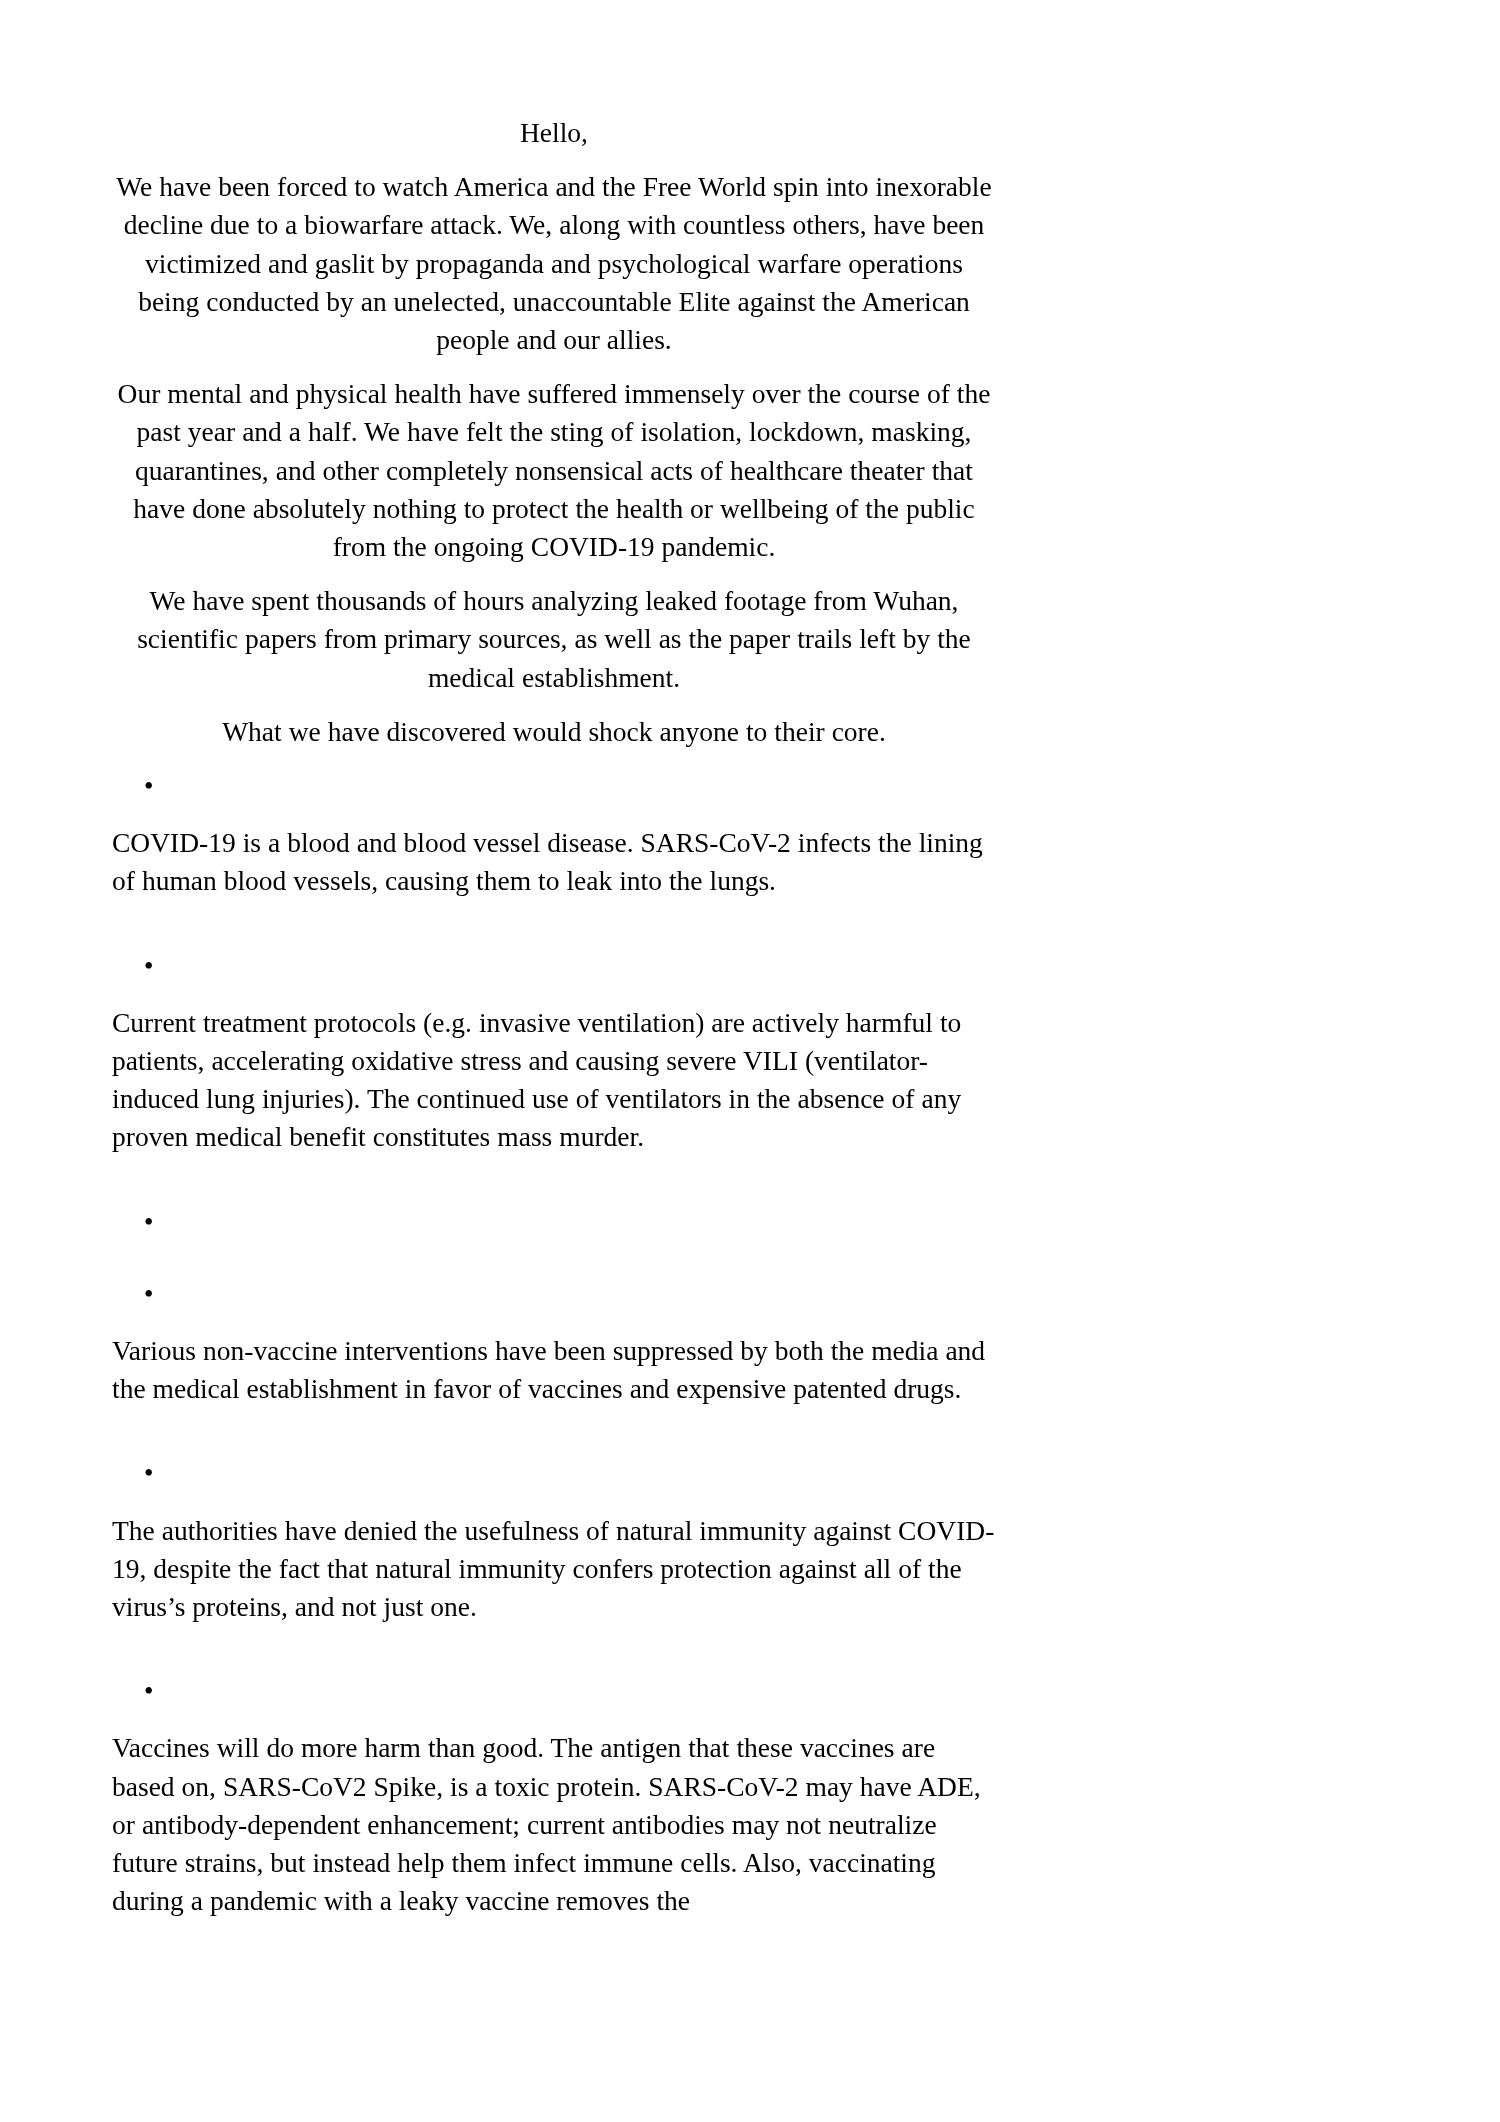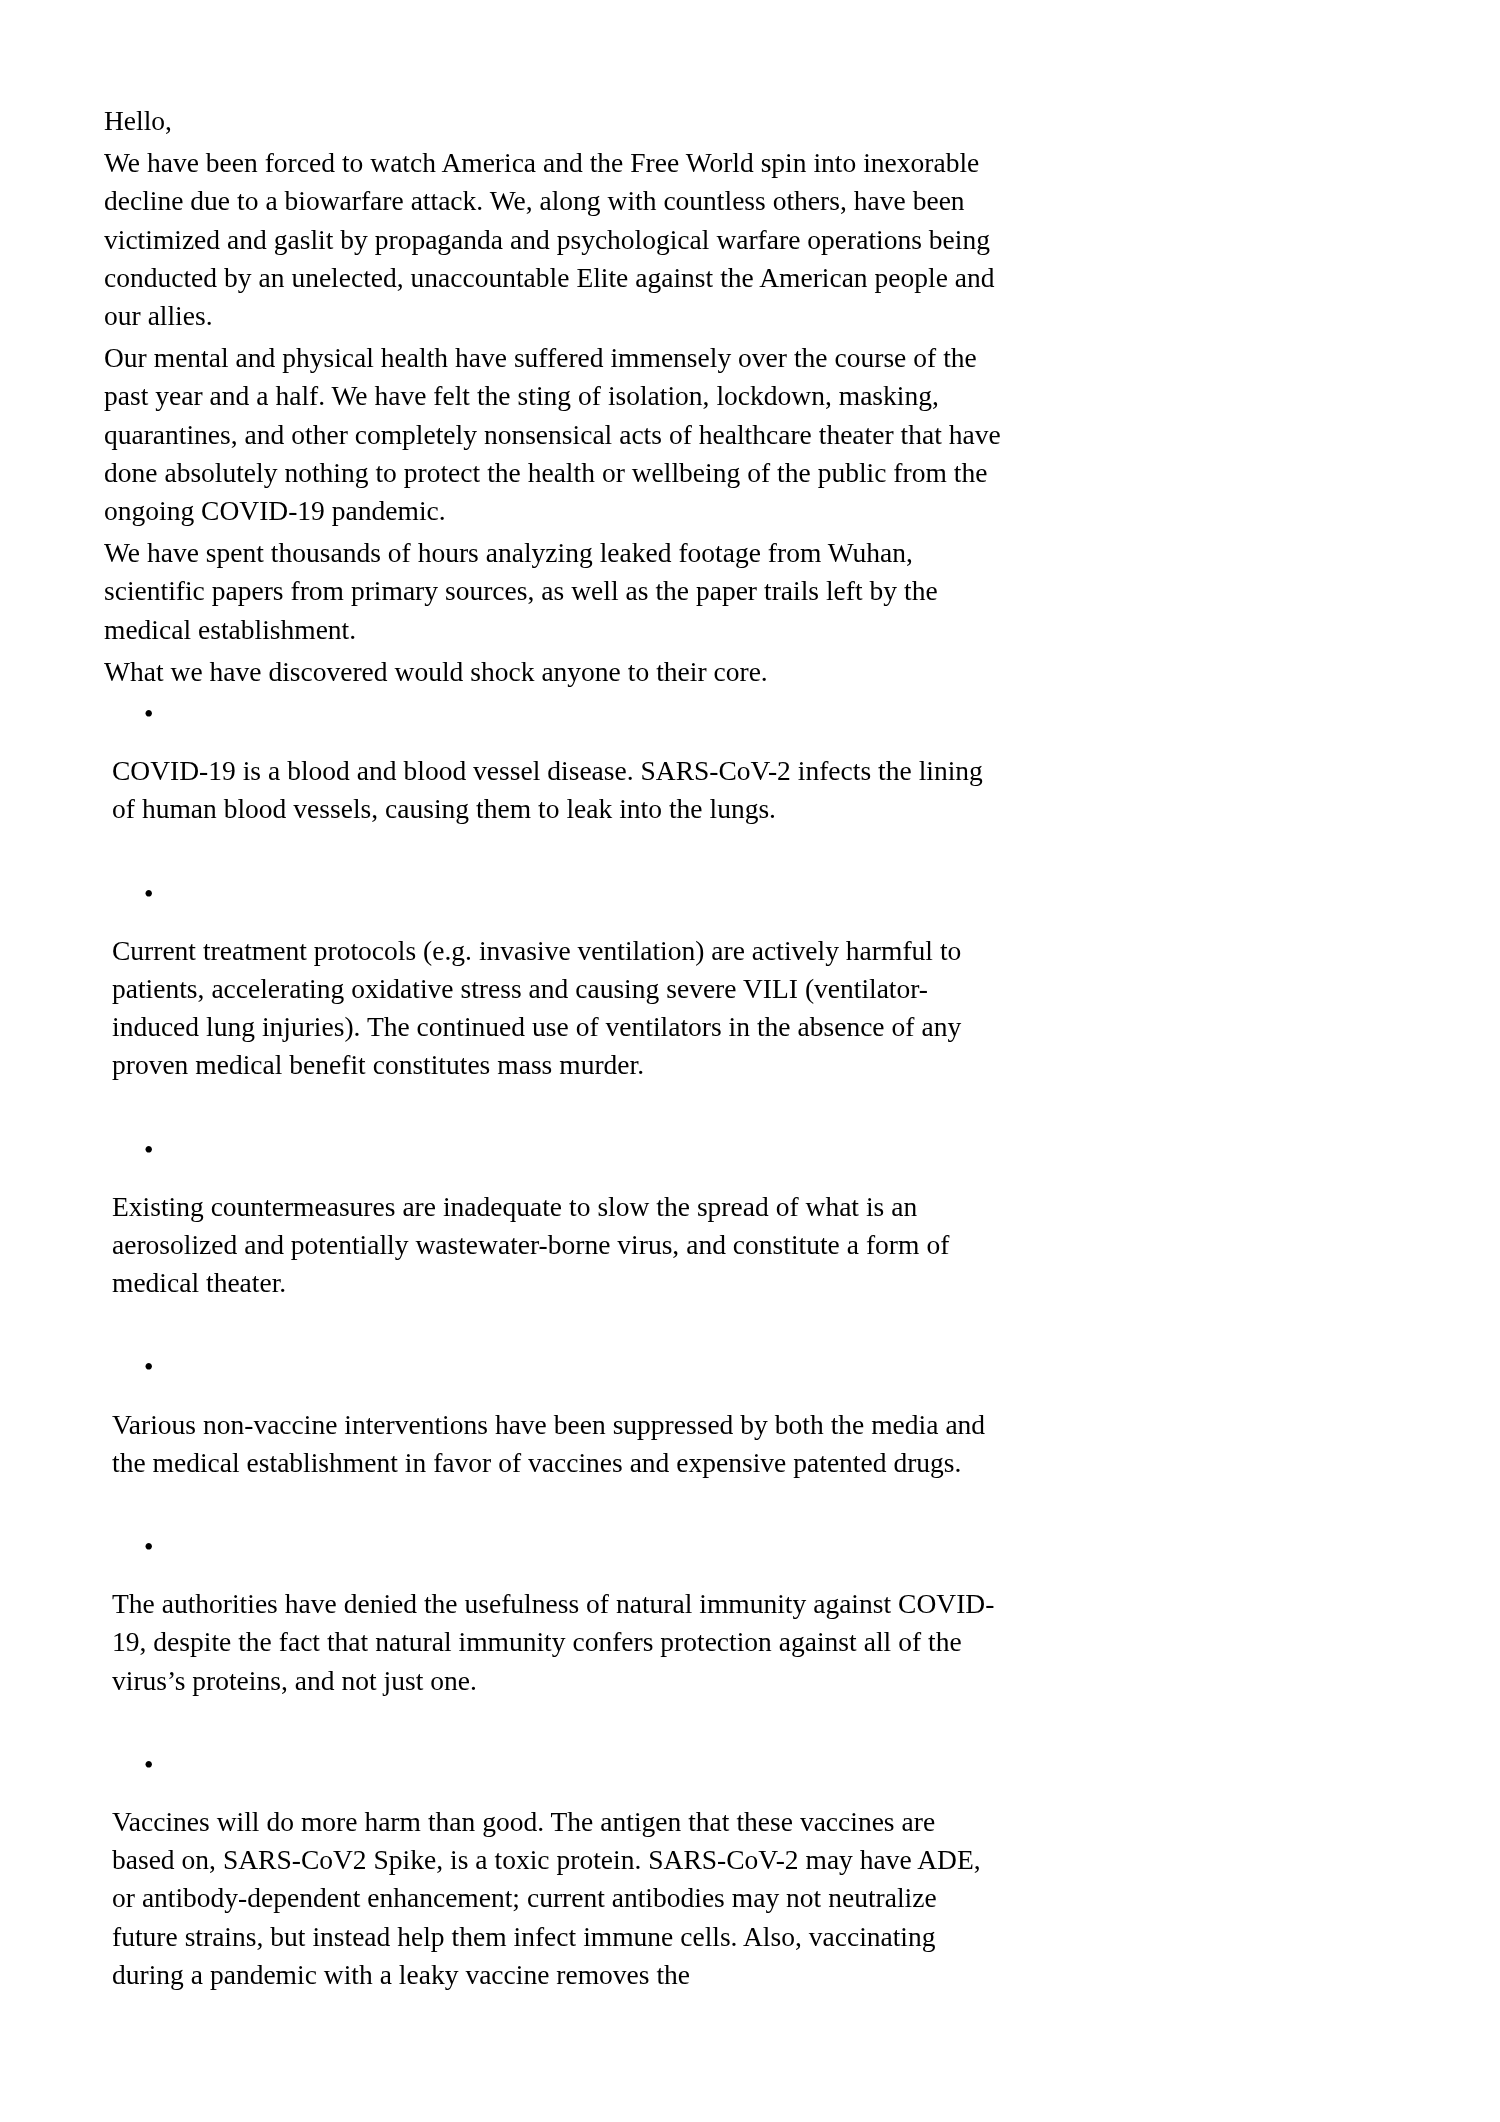--- a/index.html
+++ b/index.html
@@ -25,23 +25,23 @@
     position: absolute;
     left: 100px;
     top: 98px;
     width: 908px;
     font-size: 27.5px;
     line-height: 38.2px;
     text-align: left;
     word-spacing: 0.1px;
   }
   .para {
-    margin: 4px;
+    margin: 16px;
     padding: 0;
-    text-align: left;
+    text-align: center;
     white-space: normal;
   }
   
   .bullet-marker {
     margin: 0;
     padding: 0;
     height: 38.2px;
     line-height: 38.2px;
     padding-left: 44px;
     font-size: 27.5px;
@@ -85,21 +85,20 @@
     <div class="gap-after-bullet"></div>
 
     <div class="bullet-block">
       <div class="bullet-marker"><span class="dot">•</span></div>
       <p class="bullet-body">Current treatment protocols (e.g. invasive ventilation) are actively harmful to patients, accelerating oxidative stress and causing severe VILI (ventilator-induced lung injuries). The continued use of ventilators in the absence of any proven medical benefit constitutes mass murder.</p>
     </div>
     <div class="gap-after-bullet"></div>
 
     <div class="bullet-block">
       <div class="bullet-marker"><span class="dot">•</span></div>
-      <p class="bullet-body">Existing countermeasures are inadequate to slow the spread of what is an aerosolized and potentially wastewater-borne virus, and constitute a form of medical theater.</p>
     </div>
     <div class="gap-after-bullet"></div>
 
     <div class="bullet-block">
       <div class="bullet-marker"><span class="dot">•</span></div>
       <p class="bullet-body">Various non-vaccine interventions have been suppressed by both the media and the medical establishment in favor of vaccines and expensive patented drugs.</p>
     </div>
     <div class="gap-after-bullet"></div>
 
     <div class="bullet-block">

